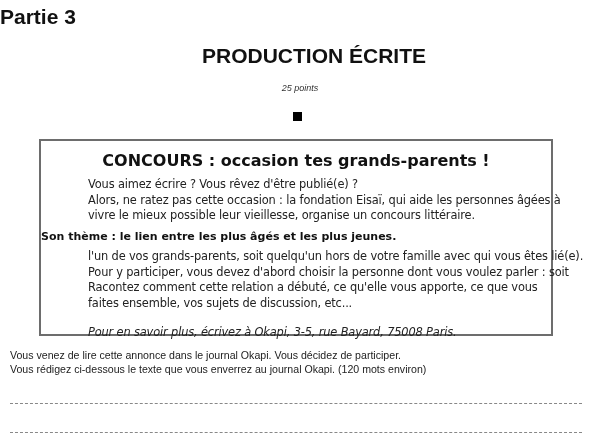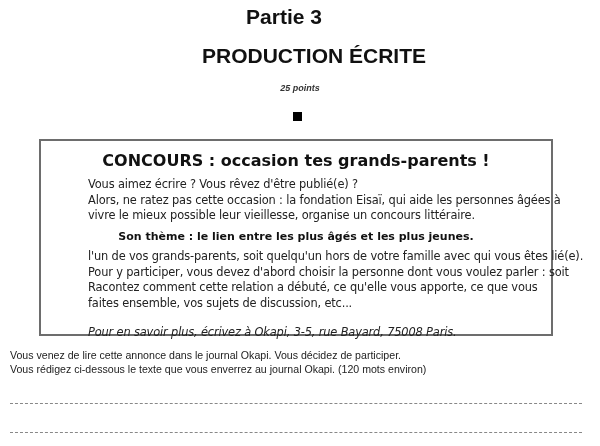--- a/index.html
+++ b/index.html
@@ -1,25 +1,25 @@
 <!DOCTYPE html>
 <html><head>
 <meta charset="utf-8">
 <style>
   html, body { margin: 0; padding: 0; background: #ffffff; }
   body { width: 600px; height: 446px; position: relative; overflow: hidden; color: #111; font-family: "Liberation Sans", sans-serif; }
-  .partie { position: absolute; top: 5px; left: 0; width: 568px; text-align: center; font-weight: bold; font-size: 21px; }
+  .partie { position: absolute; top: 5px; left: 0; width: 568px; font-weight: bold; font-size: 21px; }
   .title { position: absolute; top: 44px; left: 0; width: 600px; text-align: center; font-weight: bold; font-size: 21px; padding-left: 14px; }
-  .points { position: absolute; top: 83px; left: 0; width: 600px; text-align: center; font-style: italic; font-size: 9px; color: #333; font-weight: bold; }
+  .points { position: absolute; top: 83px; left: 0; width: 600px; text-align: center; font-style: italic; font-size: 9px; color: #333; }
   .square { position: absolute; top: 112px; left: 293px; width: 9px; height: 9px; background: #000; }
   .box { position: absolute; left: 39px; top: 139px; width: 510px; height: 193px; border: 2px solid #6d6d6d; box-sizing: content-box; }
   .box-title { position: absolute; top: 10px; left: 0; width: 100%; text-align: center; font-weight: bold; font-size: 16px; font-family: "DejaVu Sans", sans-serif; }
   .box-text { position: absolute; left: 7px; font-size: 11.4px; line-height: 15.5px; font-family: "DejaVu Sans", sans-serif; color: #222; white-space: nowrap; letter-spacing: -0.15px; margin-left: 40px; }
   .p1 { top: 36px; }
-  .theme { position: absolute; top: 89px; left: 0; width: 100%; text-align: center; font-weight: bold; font-size: 11px; font-family: "DejaVu Sans", sans-serif; }
+  .theme { position: absolute; top: 89px; left: 0; width: 100%; text-align: left; font-weight: bold; font-size: 11px; font-family: "DejaVu Sans", sans-serif; }
   .p2 { top: 108px; }
   .p3 { top: 184px; font-style: italic; }
   .instr { position: absolute; left: 10px; top: 348px; font-size: 10.6px; line-height: 14px; color: #222; }
   .dotline { position: absolute; left: 10px; width: 572px; height: 0; border-top: 1px dashed #888; }
   .l1 { top: 403px; }
   .l2 { top: 432px; }
 </style>
 </head>
 <body>
 

